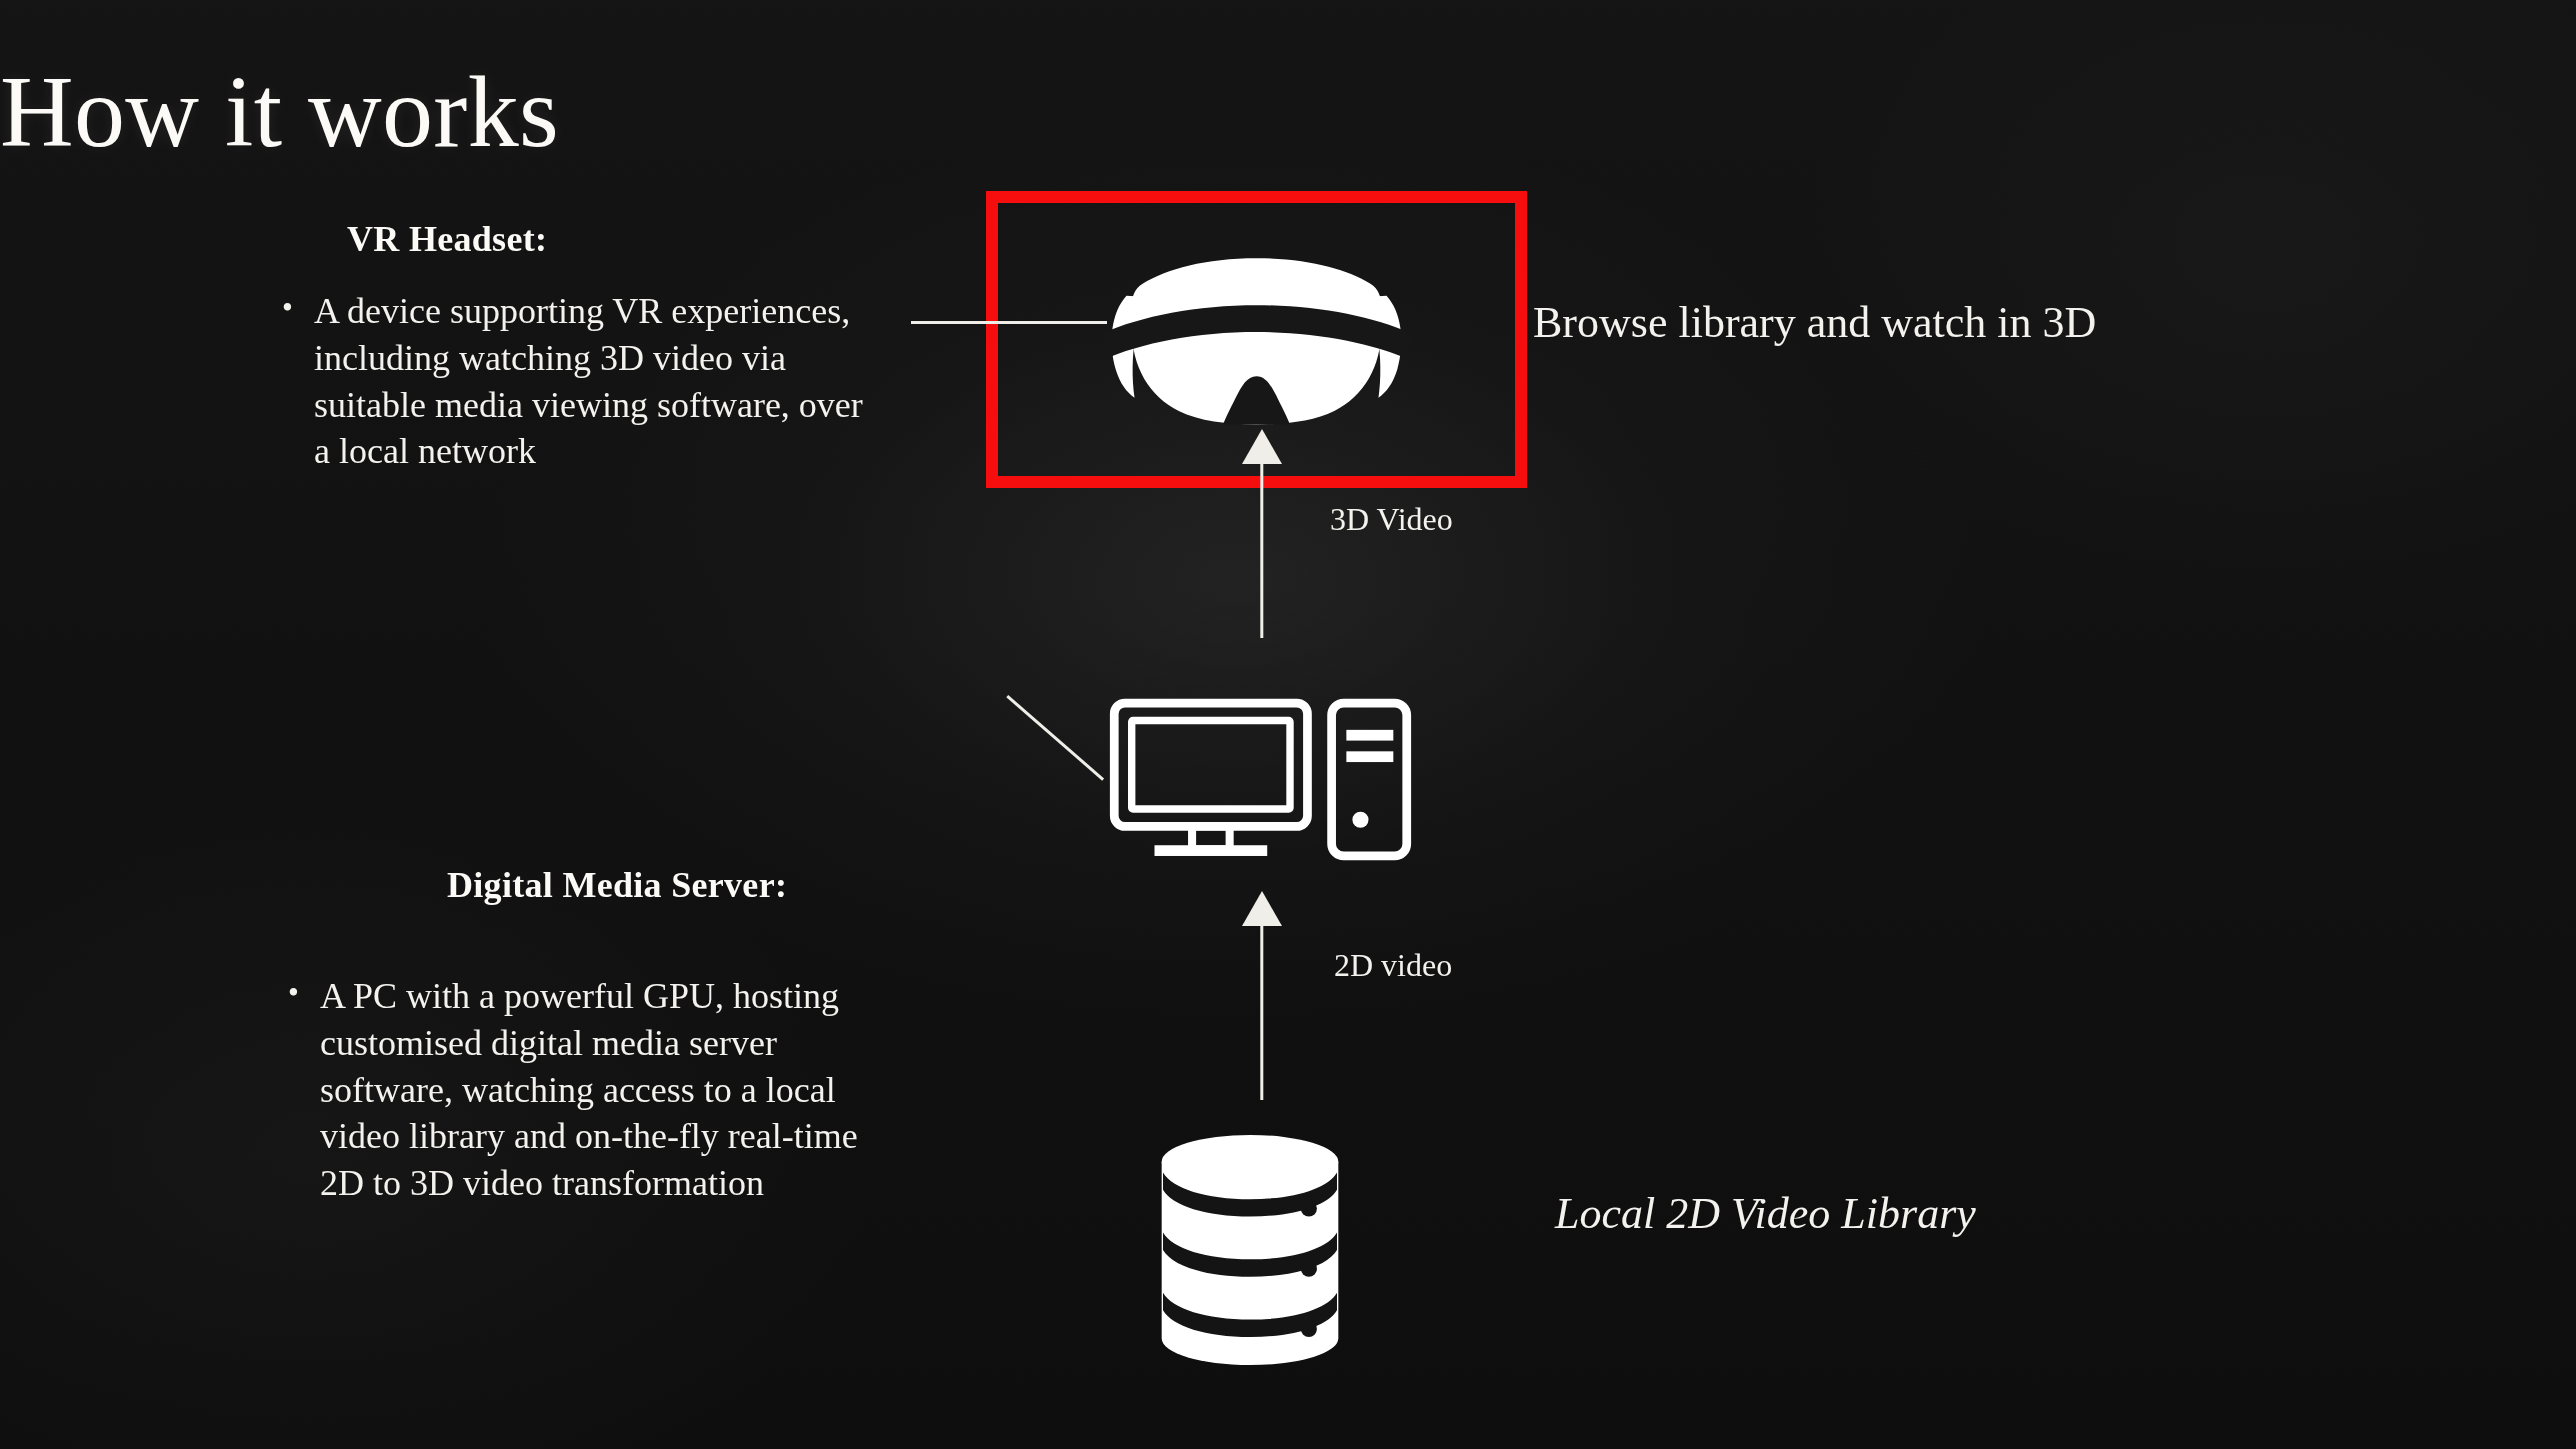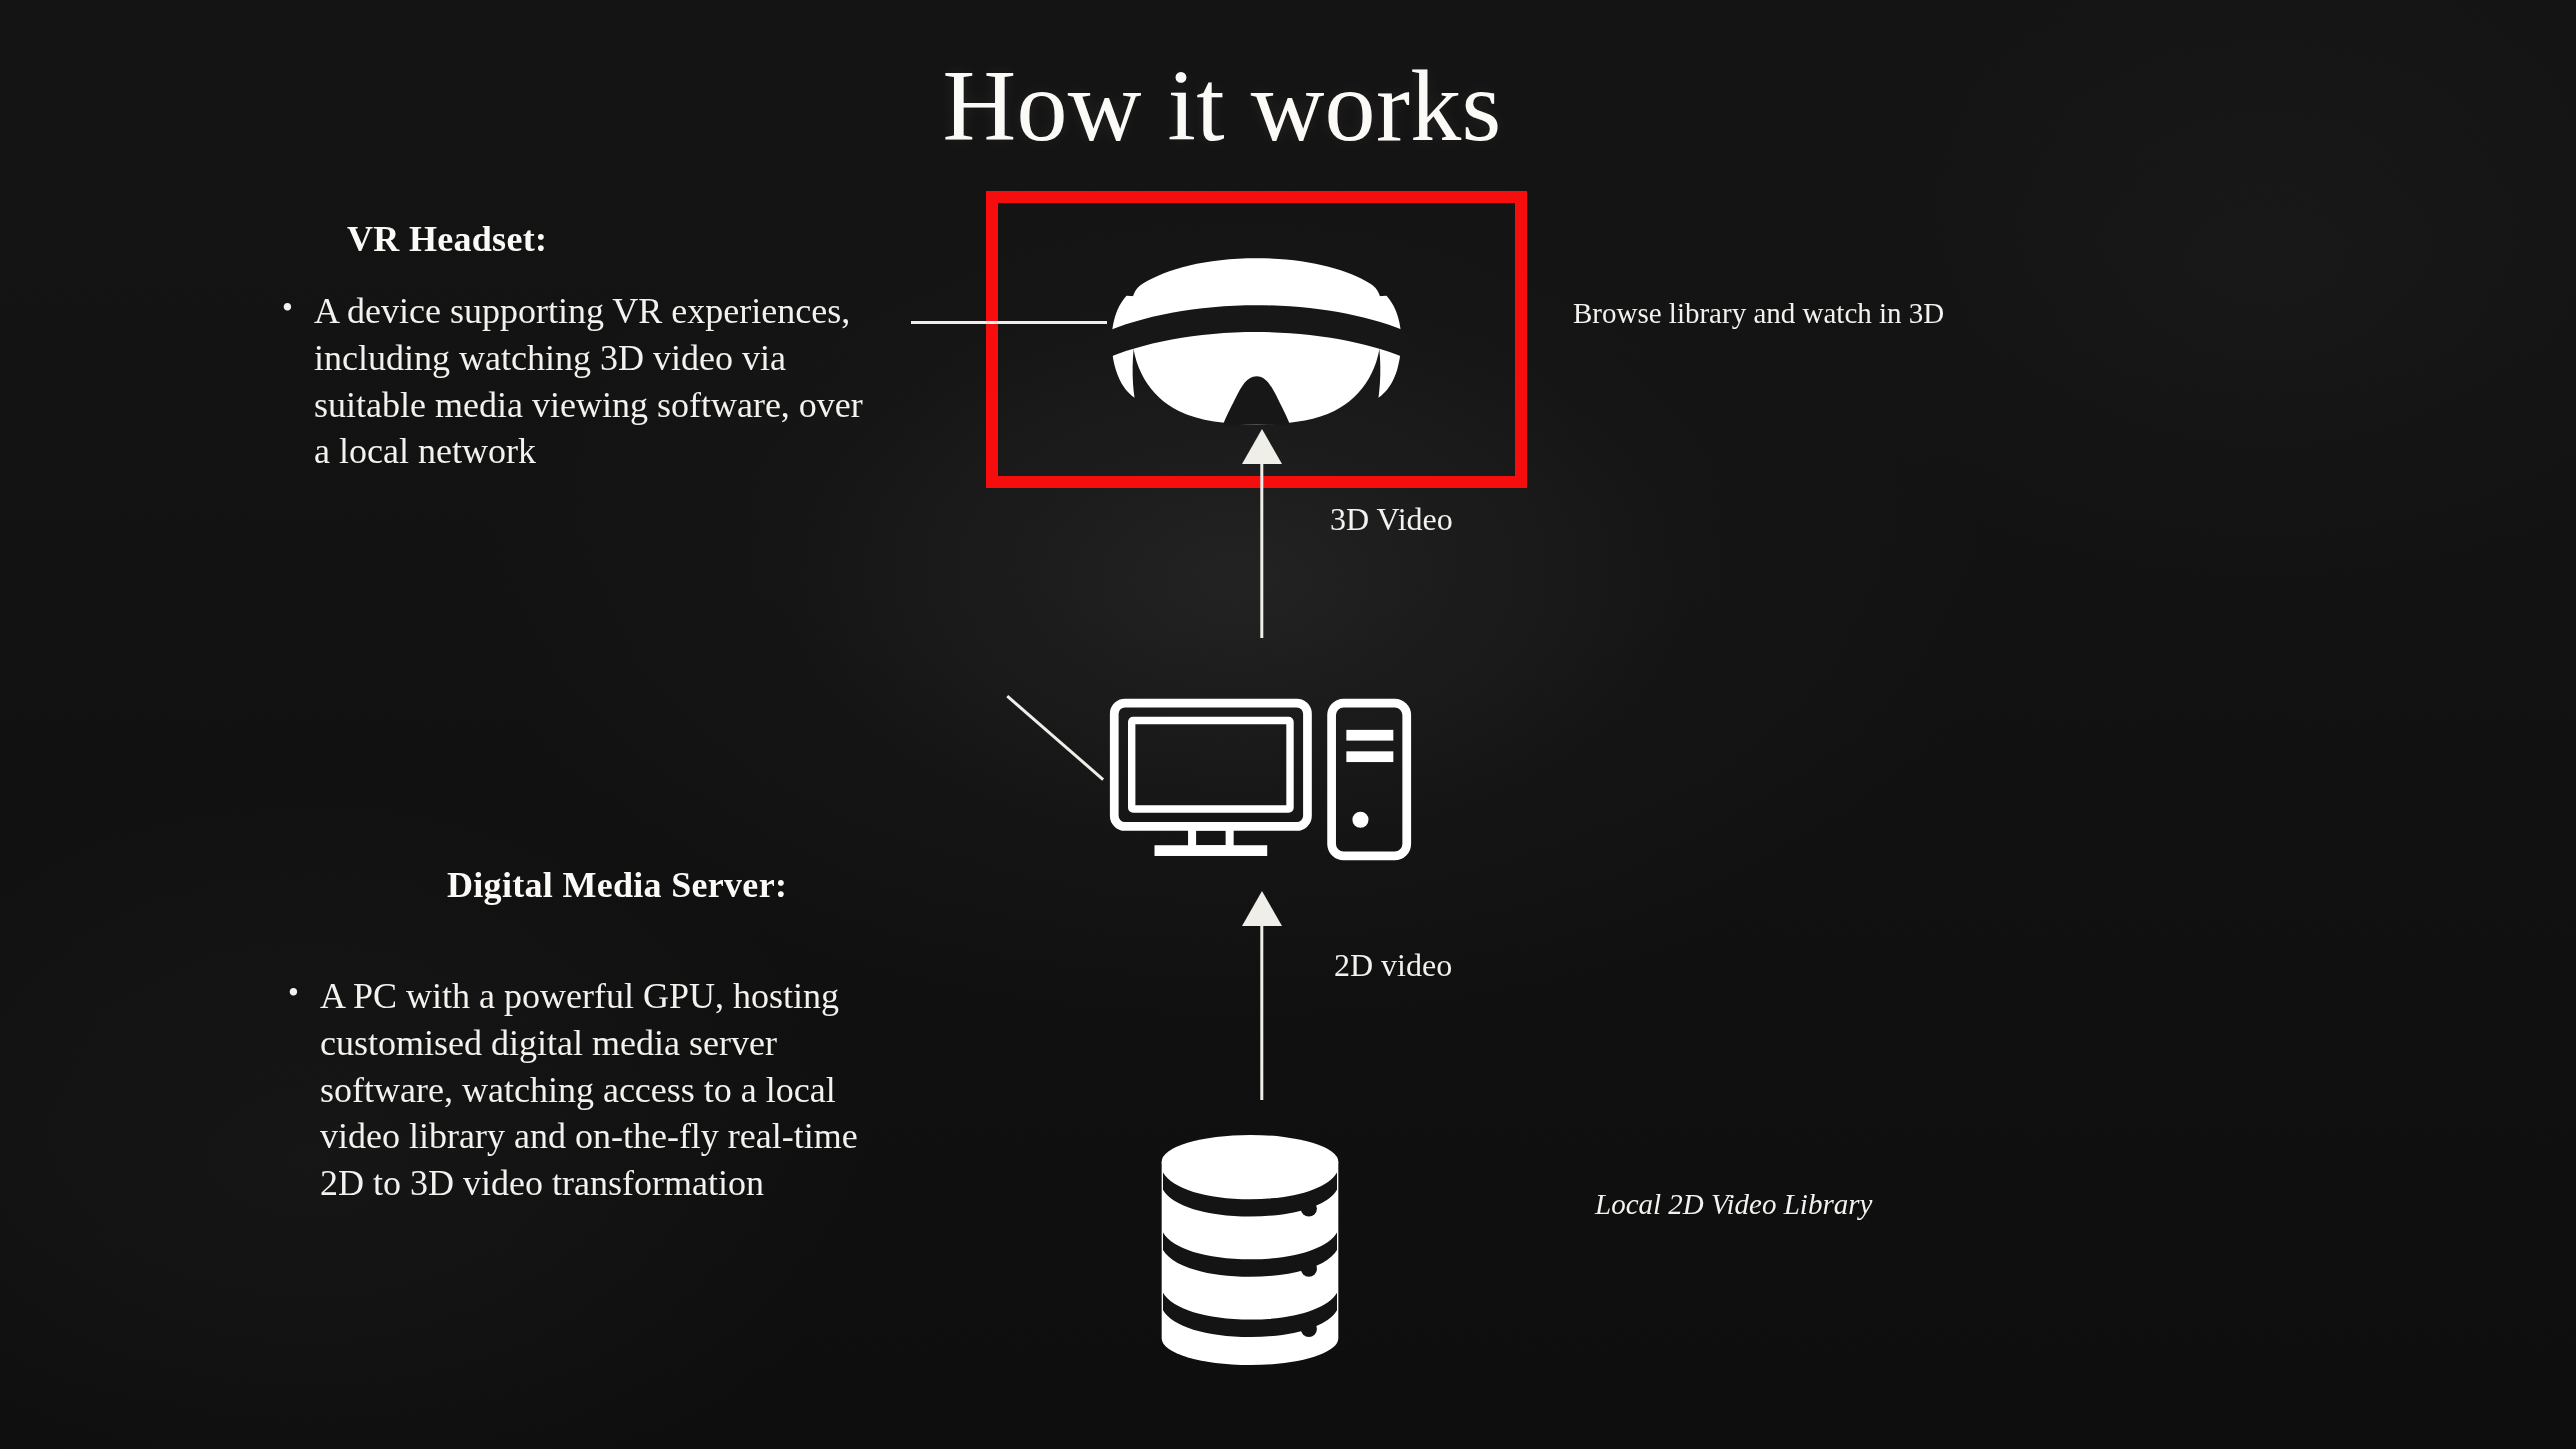--- a/index.html
+++ b/index.html
@@ -36,24 +36,23 @@
     background-image:
       repeating-linear-gradient(0deg, rgba(255,255,255,0.016) 0px, rgba(255,255,255,0.016) 0.7px, rgba(0,0,0,0.022) 0.7px, rgba(0,0,0,0.022) 2px),
       repeating-linear-gradient(90deg, rgba(255,255,255,0.014) 0px, rgba(255,255,255,0.014) 0.7px, rgba(0,0,0,0.020) 0.7px, rgba(0,0,0,0.020) 2px),
       repeating-linear-gradient(45deg, rgba(255,255,255,0.010) 0px, rgba(255,255,255,0.010) 1.3px, rgba(0,0,0,0.016) 1.3px, rgba(0,0,0,0.016) 3.4px);
     mix-blend-mode: overlay;
   }
 
   
   #title {
     position: absolute;
-    top: 52px;
+    top: 58px;
     left: 0;
     width: 2444px;
-    text-align: center;
     font-size: 102px;
     line-height: 1.05;
     font-weight: 400;
     letter-spacing: 0.3px;
     color: #fbfaf7;
     text-shadow: 0 0 14.8px rgba(255,255,255,0.08);
     z-index: 6;
   }
 
   
@@ -91,26 +90,25 @@
 
   #vr-heading { top: 218px; left: 323px; }
   #vr-bullets { top: 288px; left: 282px; width: 604px; }
 
   #dms-heading { top: 864px; left: 423px; }
   #dms-bullets { top: 973px; left: 288px; width: 590px; }
 
   
   .caption {
     position: absolute;
-    font-size: 29px;
+    font-size: 44px;
     line-height: 1.25;
     color: #f4f2ee;
     white-space: nowrap;
     z-index: 6;
-    margin-left: 40px;
   }
   #cap-browse   { top: 295px;  left: 1533px; }
   #cap-onthefly { top: 753px; left: 1529px; }
   #cap-library  { top: 1186px; left: 1555px; font-style: italic; }
 
   
   .flow-label {
     position: absolute;
     font-size: 32px;
     line-height: 1.2;

